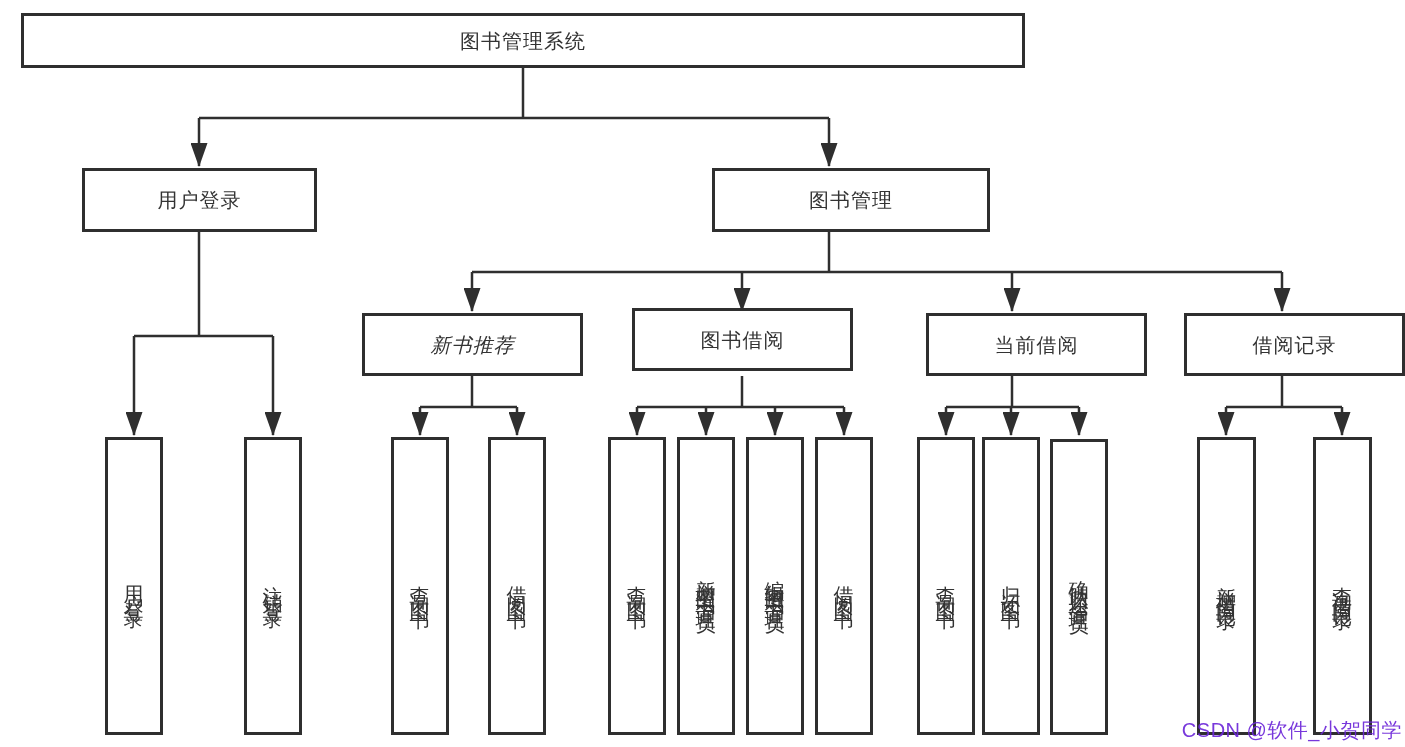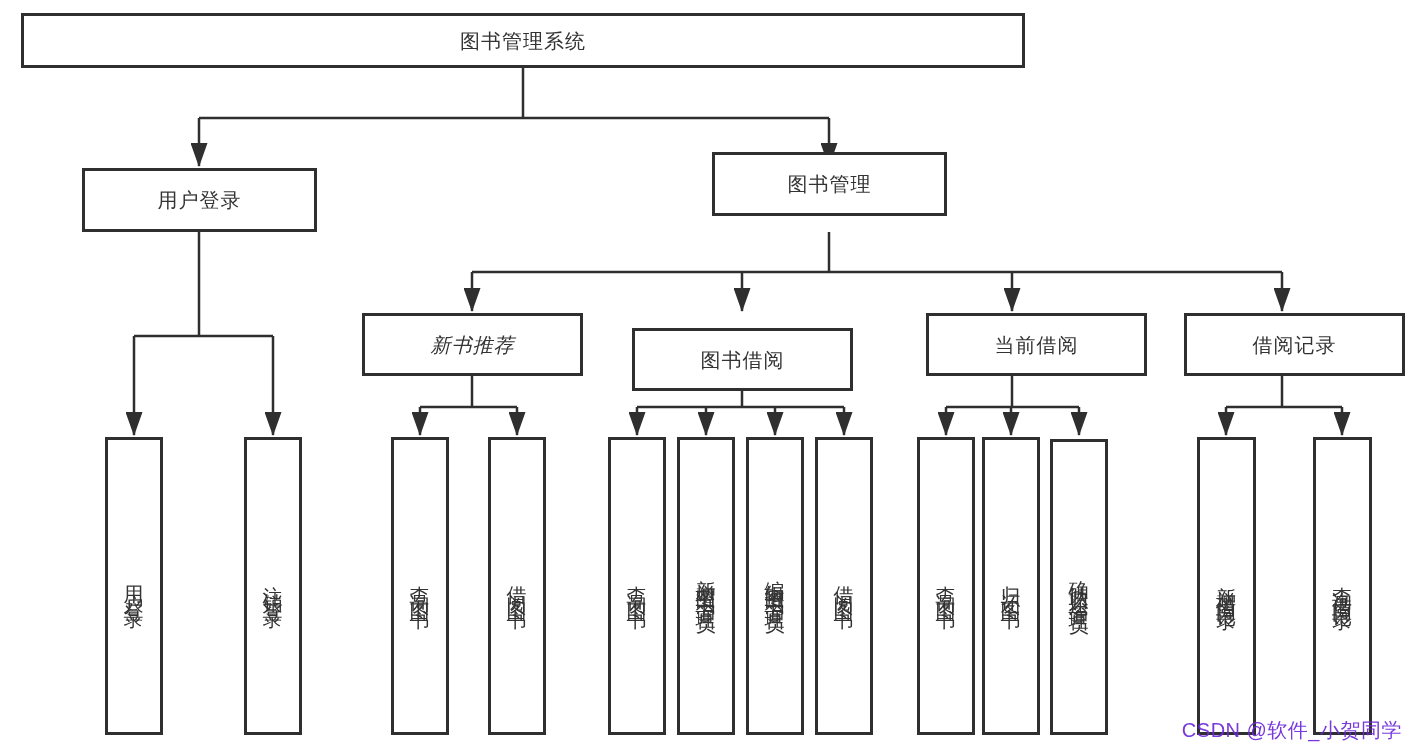--- a/index.html
+++ b/index.html
@@ -106,24 +106,24 @@
       <path d="M1282,376 V407"></path>
       <path d="M1226,407 H1342"></path>
       <path d="M1226,407 V435" marker-end="url(#arrow)"></path>
       <path d="M1342,407 V435" marker-end="url(#arrow)"></path>
     </g>
   </svg>
 
   <div class="node hnode" style="left:21px; top:13px; width:1004px; height:55px;">图书管理系统</div>
 
   <div class="node hnode" style="left:82px; top:168px; width:235px; height:64px;">用户登录</div>
-  <div class="node hnode" style="left:712px; top:152px; width:235px; height:64px;">图书管理</div>
+  <div class="node hnode" style="left:712px; top:168px; width:278px; height:64px;">图书管理</div>
 
   <div class="node hnode" style="left:362px; top:313px; width:221px; height:63px;font-style:italic;">新书推荐</div>
-  <div class="node hnode" style="left:632px; top:328px; width:221px; height:63px;">图书借阅</div>
+  <div class="node hnode" style="left:632px; top:308px; width:221px; height:63px;">图书借阅</div>
   <div class="node hnode" style="left:926px; top:313px; width:221px; height:63px;">当前借阅</div>
   <div class="node hnode" style="left:1172px; top:313px; width:221px; height:63px;margin-left:12px;">借阅记录</div>
 
   <div class="node vnode" style="left:105px; top:437px; width:58px; height:298px;">用户登录</div>
   <div class="node vnode" style="left:244px; top:437px; width:58px; height:298px;">注销登录</div>
 
   <div class="node vnode" style="left:391px; top:437px; width:58px; height:298px;">查询图书</div>
   <div class="node vnode" style="left:488px; top:437px; width:58px; height:298px;">借阅图书</div>
 
   <div class="node vnode" style="left:608px; top:437px; width:58px; height:298px;">查询图书</div>

